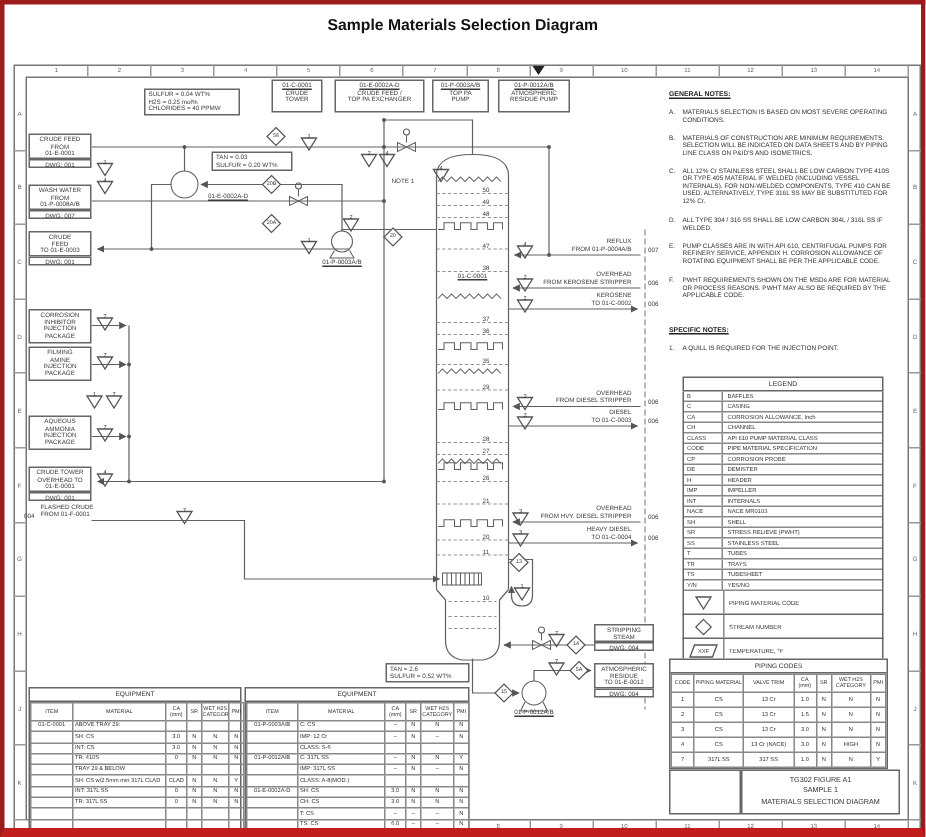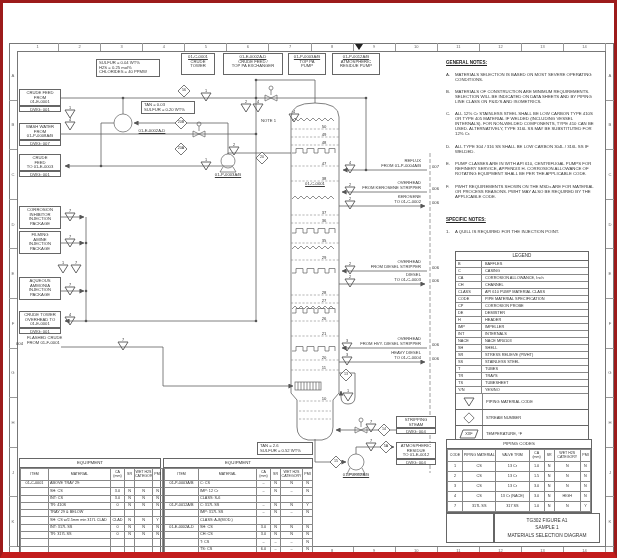--- a/index.html
+++ b/index.html
@@ -70,20 +70,21 @@
   td.num,td.itm{text-align:center;}
   .tblock{text-align:center;font-size:4.8px;line-height:1.5;display:flex;flex-direction:column;justify-content:center;}
   svg.lines{position:absolute;left:0;top:0;pointer-events:none;}
   .lay2{z-index:3;} .lay1{z-index:2;}
 </style>
 </head>
 <body>
 
 <div class="page">
 
+  <div class="abs title lay2">Sample Materials Selection Diagram</div>
 
   <div class="abs frame-outer"></div>
   <div class="abs frame-inner"></div>
   <div class="abs ruler-h" style="top:40px;">
 
   <div class="rcell">1</div>
       <div class="rcell">2</div>
       <div class="rcell">3</div>
       <div class="rcell">4</div>
       <div class="rcell">5</div>

